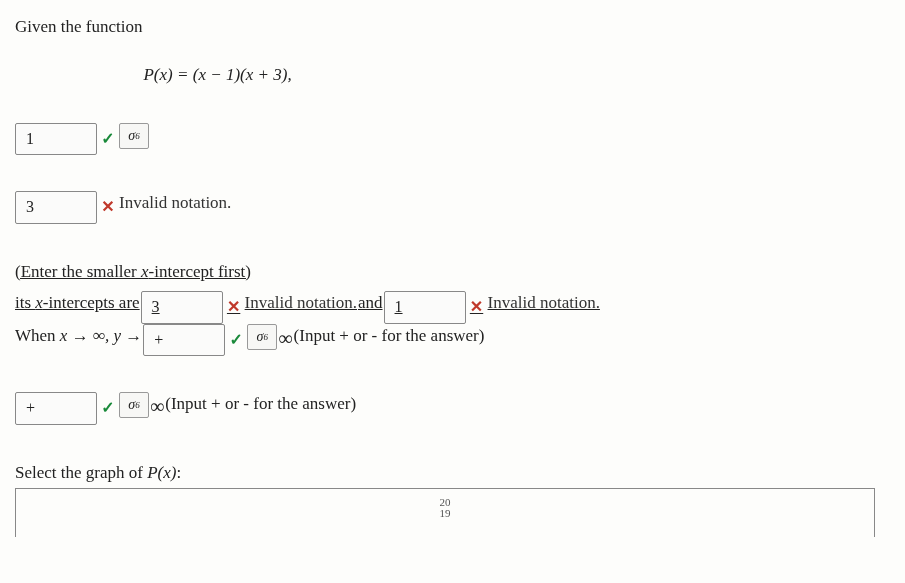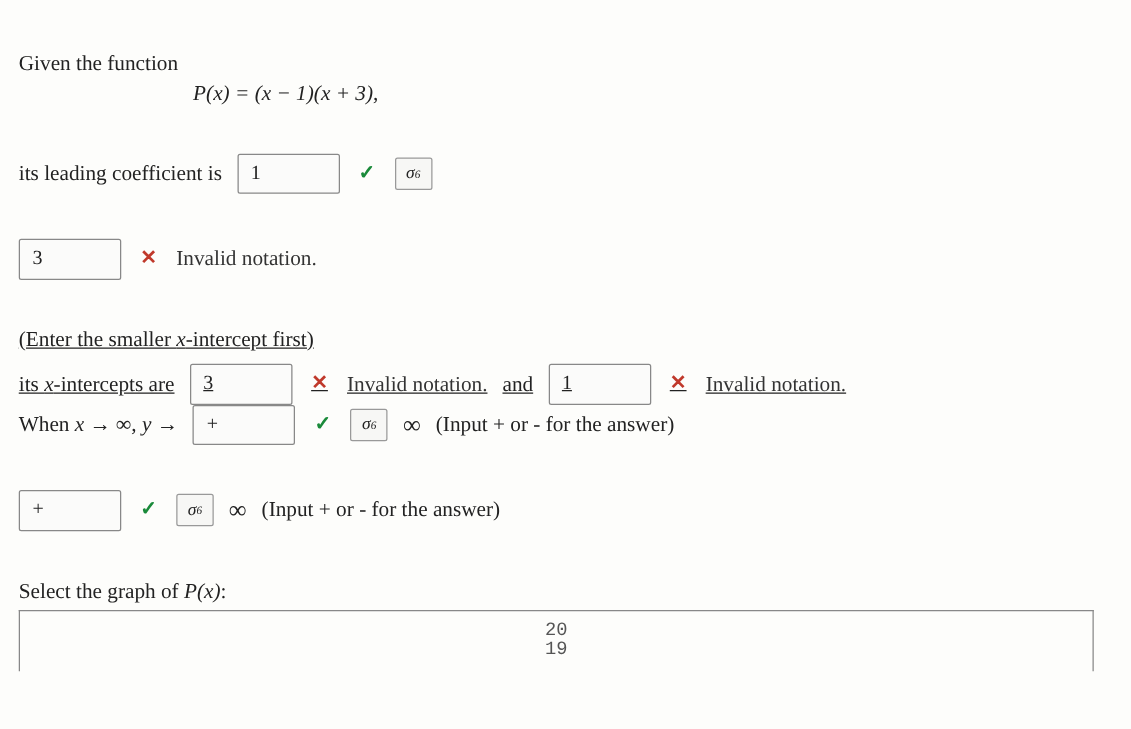--- a/index.html
+++ b/index.html
@@ -8,23 +8,22 @@
       font-family: Georgia, 'Times New Roman', serif;
       color: #222;
       background: #fdfdfb;
       font-size: 17px;
       line-height: 1.4;
       width: 905px;
       box-sizing: border-box;
     }
     .row {
       display: flex;
-      align-items: center;
       flex-wrap: wrap;
-      gap: 12px;
+      gap: 1px;
       margin-bottom: 36px;
     }
     .math {
       font-style: italic;
       font-family: 'Cambria Math', 'Times New Roman', serif;
       margin-top: 48px;
     }
     .mathvar { font-style: italic; }
     .input-box {
       display: inline-block;
@@ -66,39 +65,37 @@
     .hint-msg { margin: 0 0 8px 0; }
     .graph-box {
       border: 1px solid #888;
       border-bottom: none;
       padding: 4px;
       height: 40px;
       width: 850px;
       display: flex;
       justify-content: center;
       align-items: flex-start;
-      font-size: 15px;
+      font-size: 11px;
       color: #555;
       overflow: hidden;
-      font-family: Liberation Mono, monospace;
     }
     .tick-lbl { line-height: 1; }
   </style>
 </head>
 <body>
 
 <div class="row">
   <span>Given the function </span>
   <span class="math">
     <span>P(x)</span><span> = </span><span>(x − 1)(x + 3)</span><span>,</span>
   </span>
 </div>
 
 <div class="row">
-  <span>its leading coefficient is</span>
   <span class="input-box">1</span>
   <span class="mark correct">✓</span>
   <span class="sigma-btn">
       <span class="mathvar">σ</span>
       <sup>6</sup>
     </span>
 </div>
 
 <div class="row">
   <span class="input-box">3</span>

